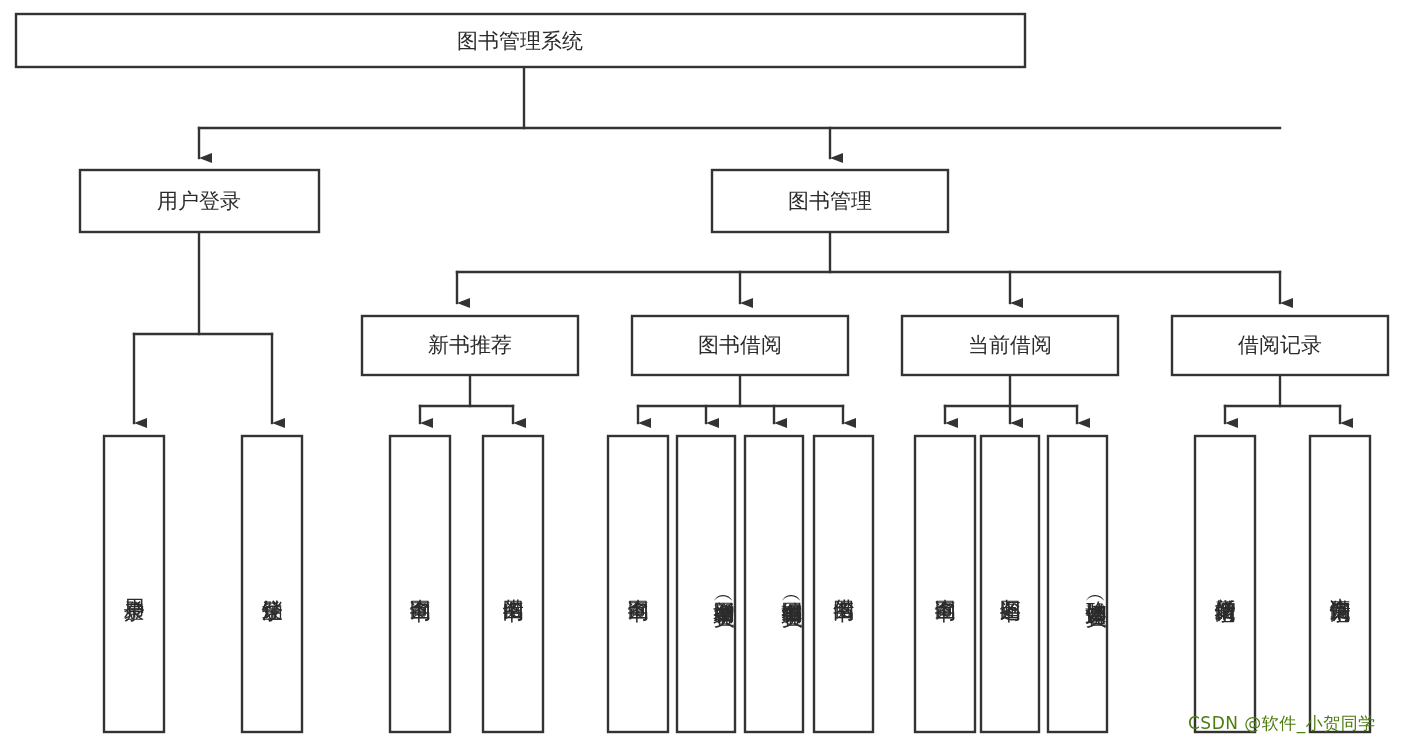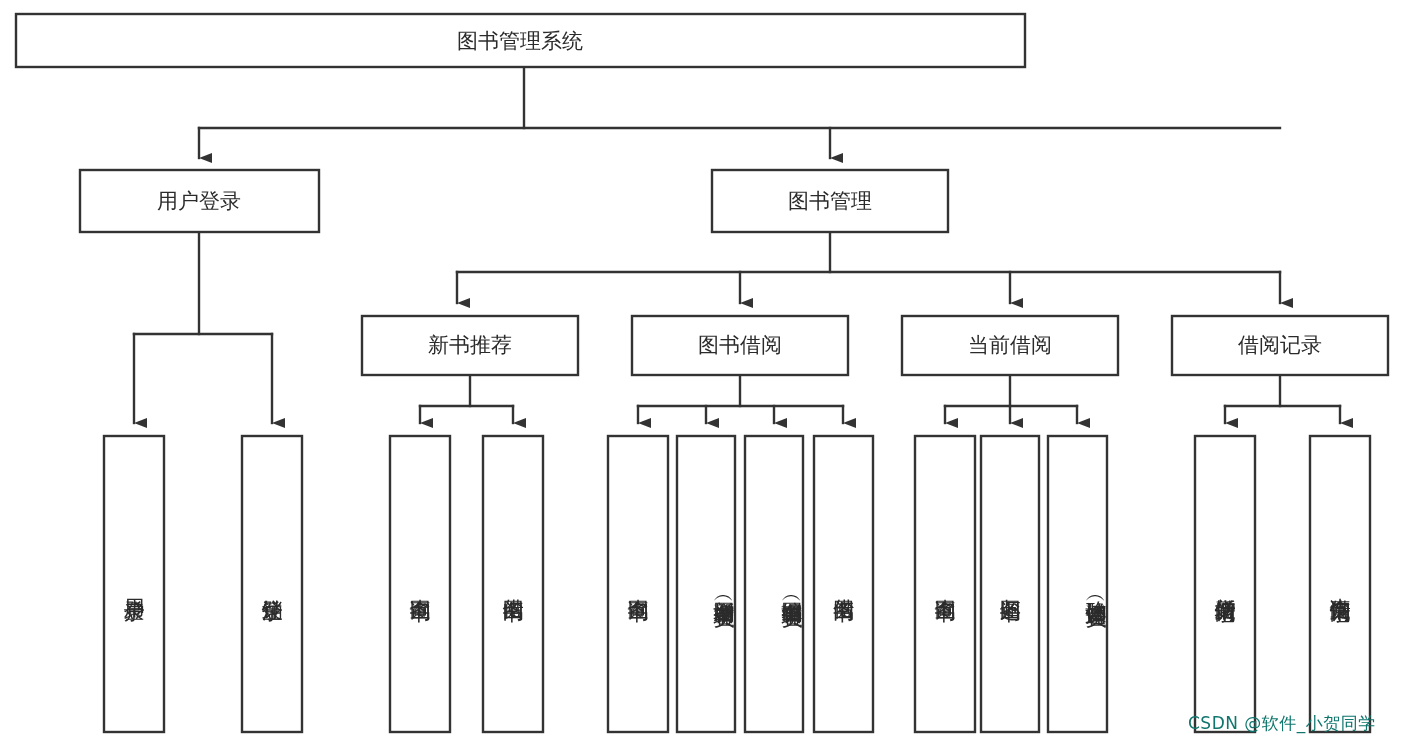--- a/index.html
+++ b/index.html
@@ -66,21 +66,21 @@
   }
   .vlabel.center-v {
     align-items: center;
   }
   .watermark {
     position: absolute;
     left: 1188px;
     top: 712px;
     font-family: "DejaVu Sans", "Liberation Sans", sans-serif;
     font-size: 17px;
-    color: #0f766e;
+    color: #4d7c0f;
     white-space: nowrap;
     letter-spacing: 0.5px;
   }
 </style>
 </head>
 <body>
 
 <div id="diagram-root">
 
   <svg class="diagram-svg" viewBox="0 0 1405 747" xmlns="http://www.w3.org/2000/svg">

